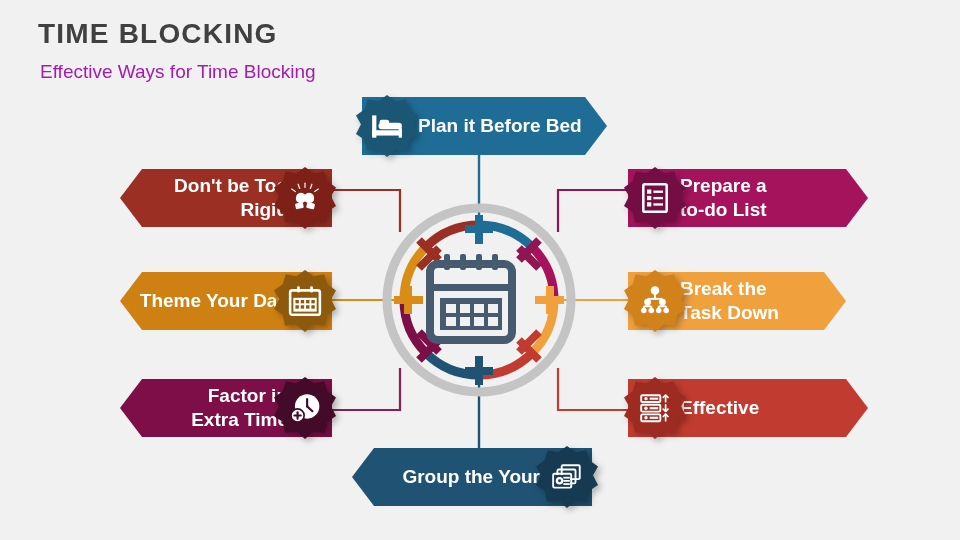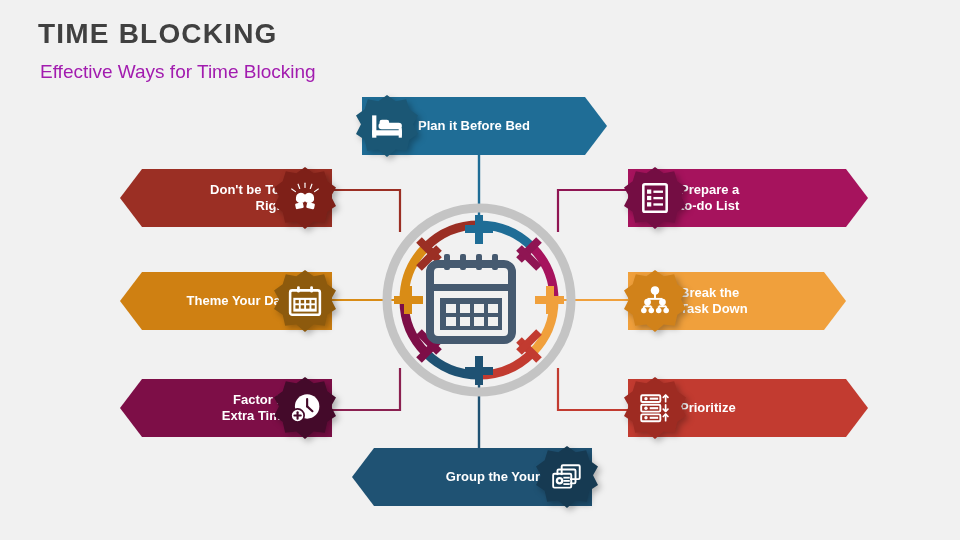--- a/index.html
+++ b/index.html
@@ -26,21 +26,21 @@
   
   svg.layer { position:absolute; left:0; top:0; width:960px; height:540px; pointer-events:none; }
 
   
   .item { position:absolute; height:58px; }
   .item .bar {
     position:absolute; top:0; height:58px;
     display:flex; align-items:center;
   }
   .item .label {
-    color:#ffffff; font-size:13px; font-weight:bold; line-height:1.25;
+    color:#ffffff; font-size:19px; font-weight:bold; line-height:1.25;
     white-space:pre-line;
   }
   .item .badge {
     position:absolute; width:62px; height:62px; top:-2px;
     display:flex; align-items:center; justify-content:center;
     filter:drop-shadow(3px 3px 3px rgba(0,0,0,0.28));
   }
   .badge .oct {
     position:absolute; inset:0;
     clip-path:polygon(
@@ -321,21 +321,21 @@
           <circle cx="12.5" cy="25" r="2.6"></circle>
           <circle cx="19.5" cy="25" r="2.6"></circle>
           <circle cx="26.5" cy="25" r="2.6"></circle>
         </svg>
       </div>
     </div>
   </div>
 
   <div class="item right" style="left:628px; top:379px; width:240px;">
     <div class="bar barshadow" style="width:240px; background:#c23b30;">
-      <span class="label">Prioritize</span>
+      <span class="label">Effective</span>
     </div>
     <div class="badge">
       <div class="oct" style="background:#9e2b22;"></div>
       <div class="ic">
         <svg viewBox="0 0 32 32">
           <g fill="none" stroke="#ffffff" stroke-width="1.8">
             <rect x="3" y="4" width="18" height="6.4" rx="1.2"></rect>
             <rect x="3" y="13" width="18" height="6.4" rx="1.2"></rect>
             <rect x="3" y="22" width="18" height="6.4" rx="1.2"></rect>
           </g>

